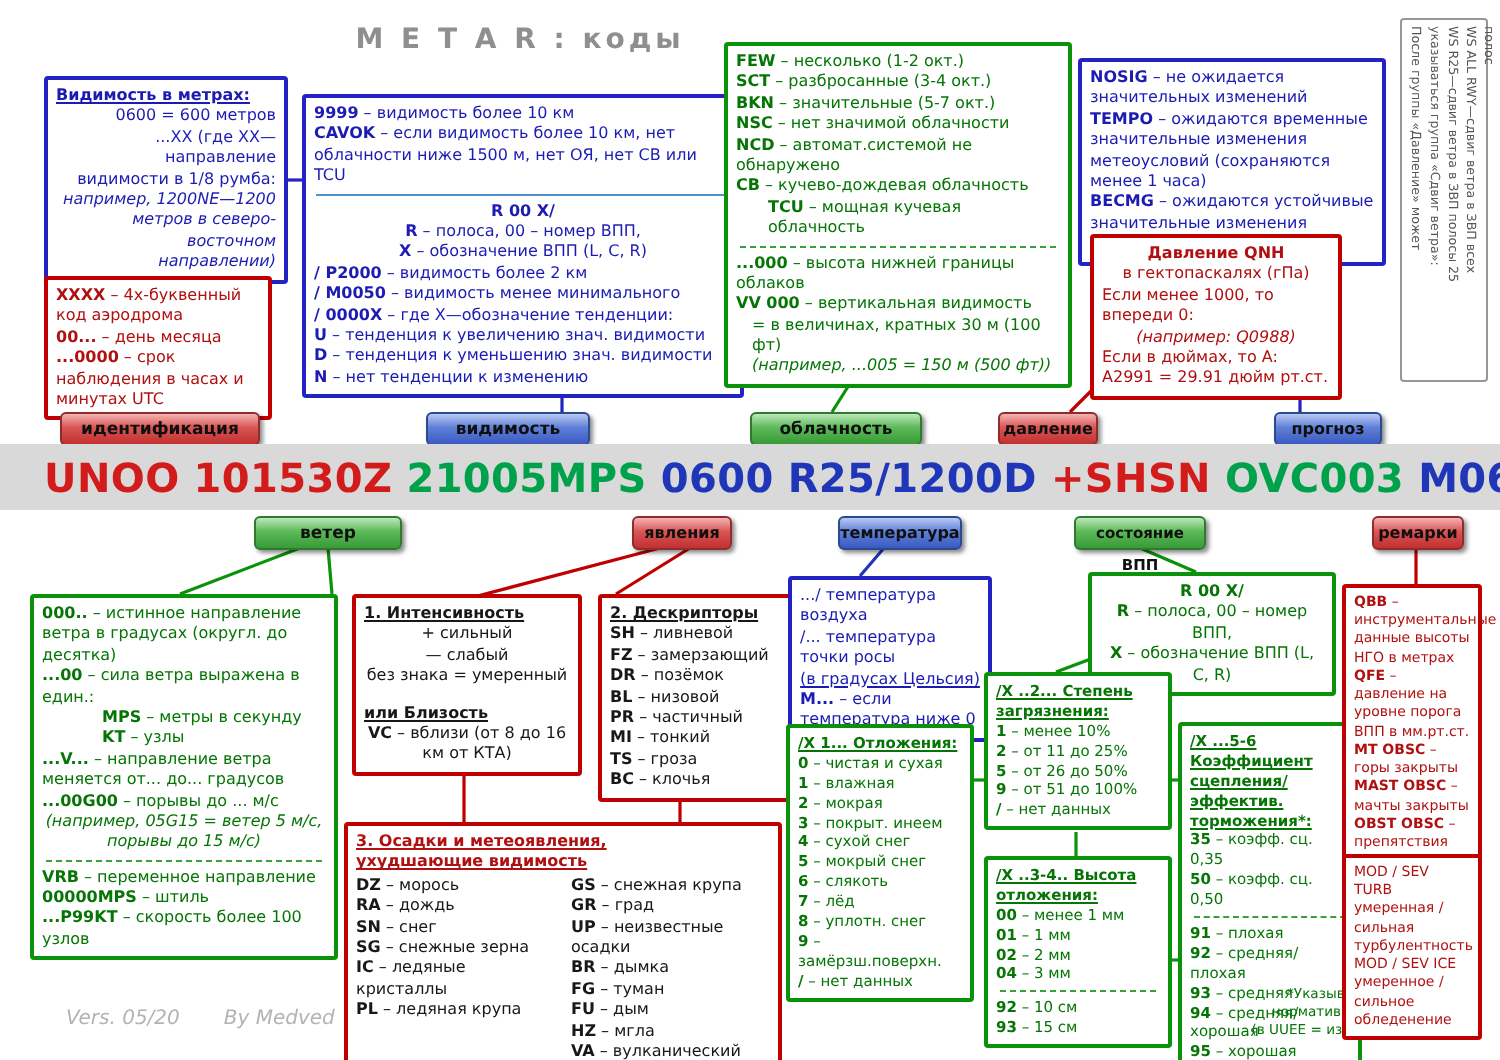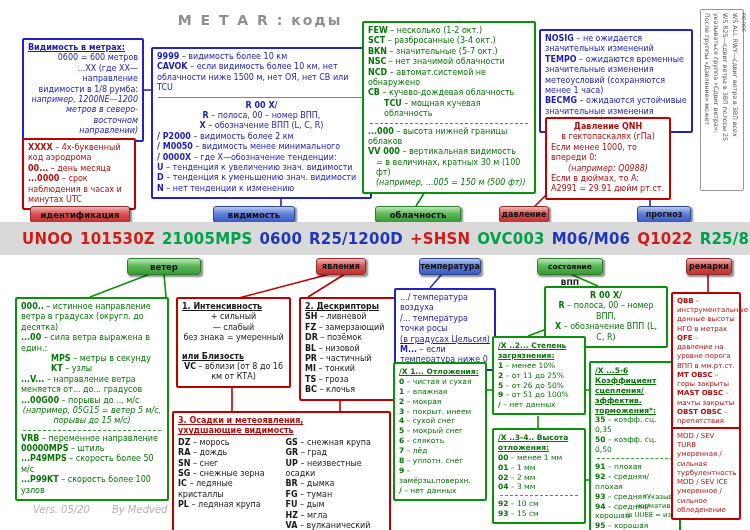--- a/index.html
+++ b/index.html
@@ -82,21 +82,21 @@
   #chip-forecast{left:637px;top:206px;width:54px;font-size:8px}
   #chip-wind{left:127px;top:258px;width:74px}
   #chip-phenom{left:316px;top:258px;width:50px;font-size:8px}
   #chip-temp{left:419px;top:258px;width:62px;font-size:8px}
   #chip-runway{left:537px;top:258px;width:66px;font-size:7.5px}
   #chip-remarks{left:686px;top:258px;width:46px;font-size:8px}
 
   
   .band{position:absolute;left:0;top:222px;width:750px;height:33px;background:#d9d9d9;
         display:flex;align-items:center;padding-left:22px;gap:7px;box-sizing:border-box}
-  .tok{font-weight:700;font-size:15px;letter-spacing:.2px;white-space:nowrap}
+  .tok{font-weight:700;font-size:20px;letter-spacing:.2px;white-space:nowrap}
   .tok-red{color:#d21c1c}.tok-green{color:#00a14b}.tok-blue{color:#2036b8}
 
   #footer{position:absolute;left:33px;top:504px;color:#b3b3b3;font-style:italic;
           font-size:10px;display:flex;gap:22px}
 </style>
 </head>
 <body>
 
 <div class="canvas">
 
@@ -254,21 +254,20 @@
         <div class="ln"><b>...00G00</b> – порывы до ... м/с</div>
       </div>
     <div id="wind-ex">
         <div class="ln">(например, 05G15 = ветер 5 м/с,</div>
         <div class="ln">порывы до 15  м/с)</div>
       </div>
     <div class="div-dash-green"></div>
     <div>
         <div class="ln"><b>VRB</b> – переменное направление</div>
         <div class="ln"><b>00000MPS</b> – штиль</div>
-        <div class="ln"><b>...P49MPS</b> – скорость более 50 м/с</div>
         <div class="ln"><b>...P99KT</b> – скорость более 100 узлов</div>
       </div>
   </div>
 
   <div class="box b-redblack" id="box-intensity">
     <div class="section-title">1. Интенсивность</div>
     <div>
         <div class="ln">+ сильный</div>
         <div class="ln">— слабый</div>
         <div class="ln">без знака = умеренный</div>

